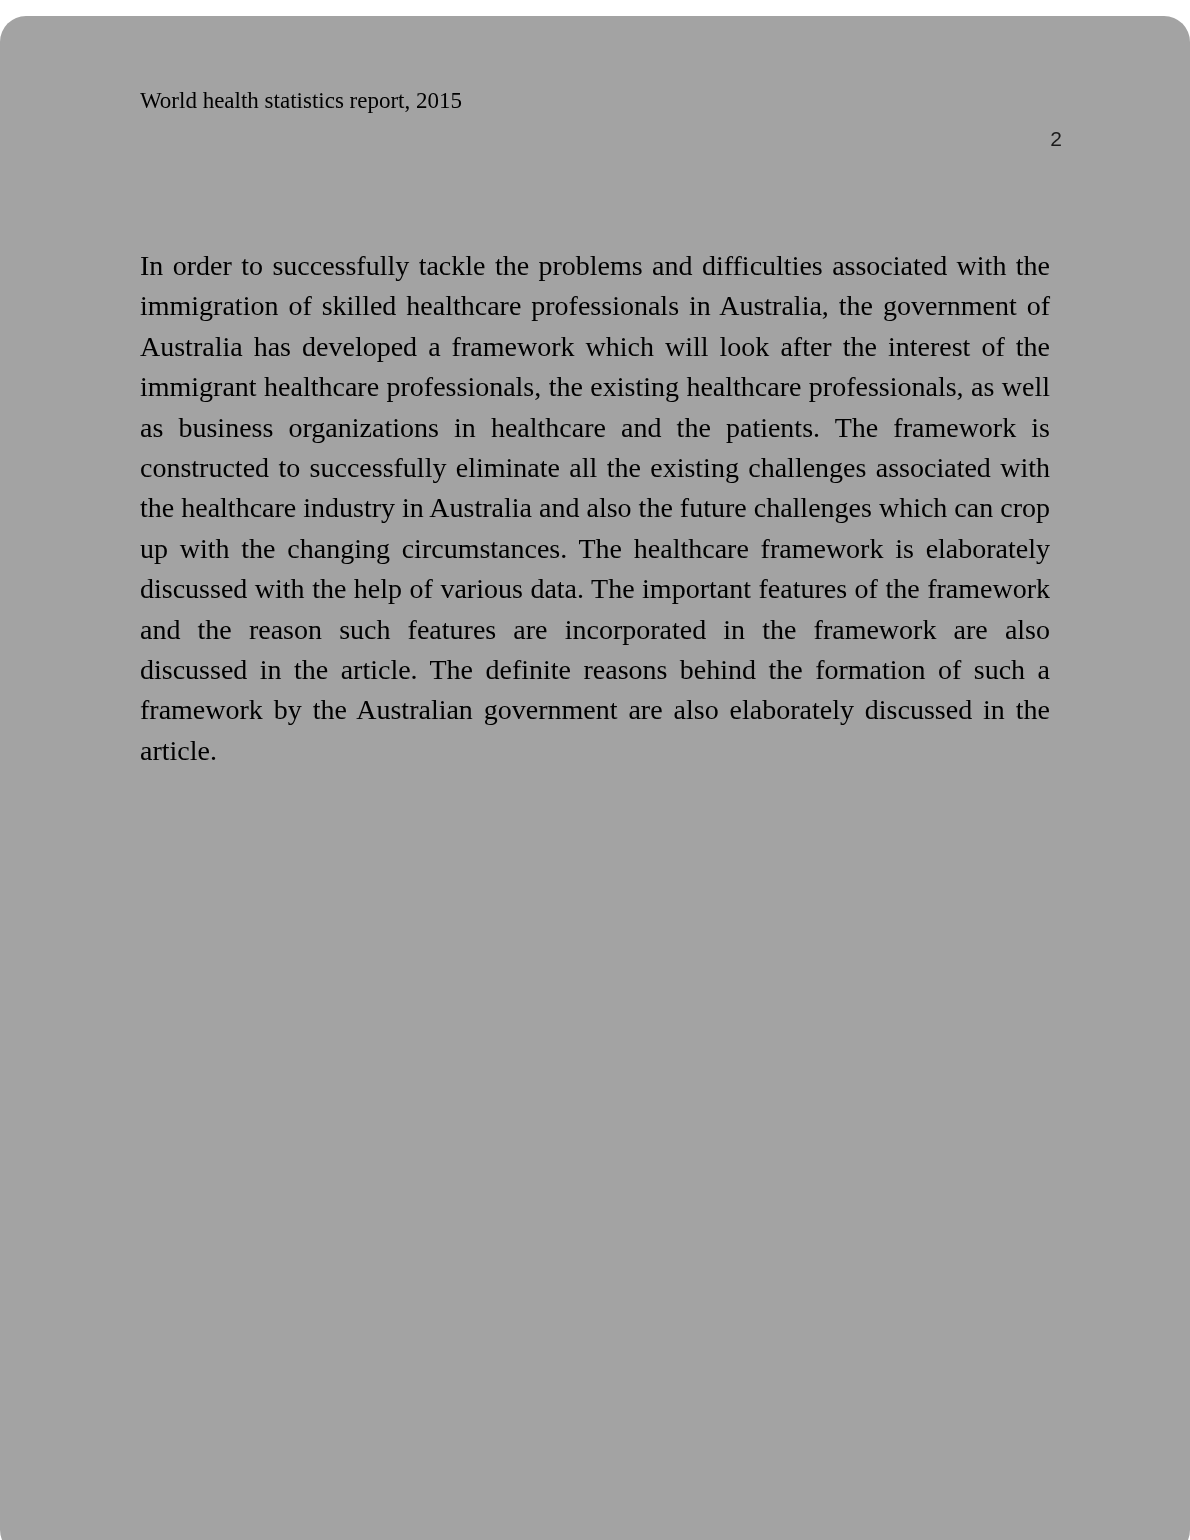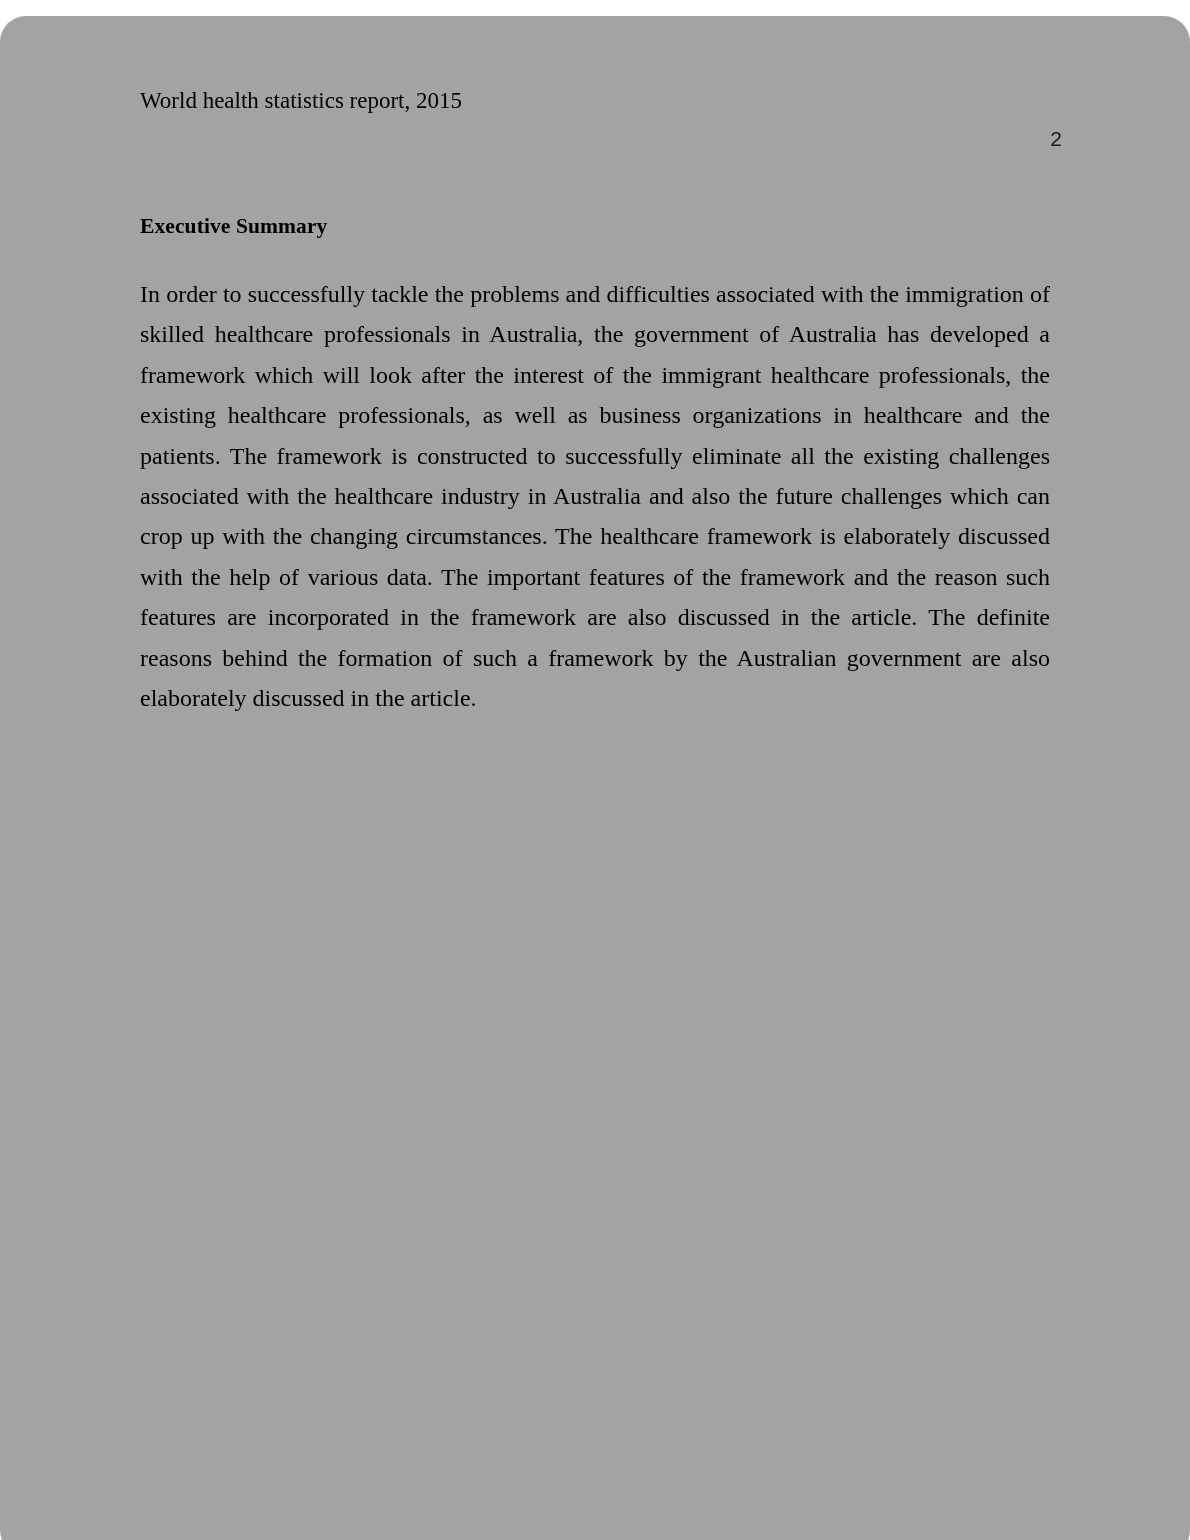--- a/index.html
+++ b/index.html
@@ -70,21 +70,21 @@
     color: #000000;
     letter-spacing: 0.1px;
   }
 
   .body-paragraphs {
     margin-top: 34px;
   }
 
   .body-paragraph {
     font-family: "Liberation Serif", "DejaVu Serif", serif;
-    font-size: 24px;
+    font-size: 28px;
     font-weight: 400;
     line-height: 40.4px;
     text-align: justify;
     text-justify: inter-word;
     color: #000000;
     margin: 0;
     hyphens: none;
   }
 
   .body-paragraph + .body-paragraph {
@@ -97,21 +97,20 @@
 <div class="page">
 
   <div class="running-header">
     <div class="running-header-title">World health statistics report, 2015</div>
   </div>
 
   <div class="page-number">2</div>
 
   <div class="body-column">
 
-    <h2 class="section-heading">Executive Summary</h2>
 
     <div class="body-paragraphs">
       <p class="body-paragraph">In order to successfully tackle the problems and difficulties associated with the immigration of skilled healthcare professionals in Australia, the government of Australia has developed a framework which will look after the interest of the immigrant healthcare professionals, the existing healthcare professionals, as well as business organizations in healthcare and the patients. The framework is constructed to successfully eliminate all the existing challenges associated with the healthcare industry in Australia and also the future challenges which can crop up with the changing circumstances. The healthcare framework is elaborately discussed with the help of various data. The important features of the framework and the reason such features are incorporated in the framework are also discussed in the article. The definite reasons behind the formation of such a framework by the Australian government are also elaborately discussed in the article.</p>
     </div>
 
   </div>
 
 </div>
 
 </body></html>

